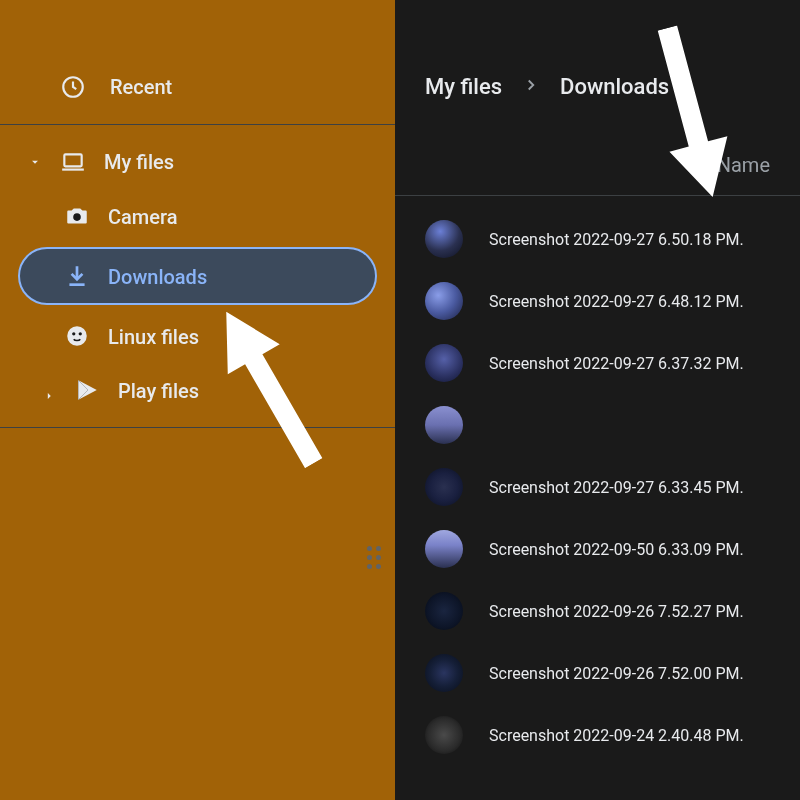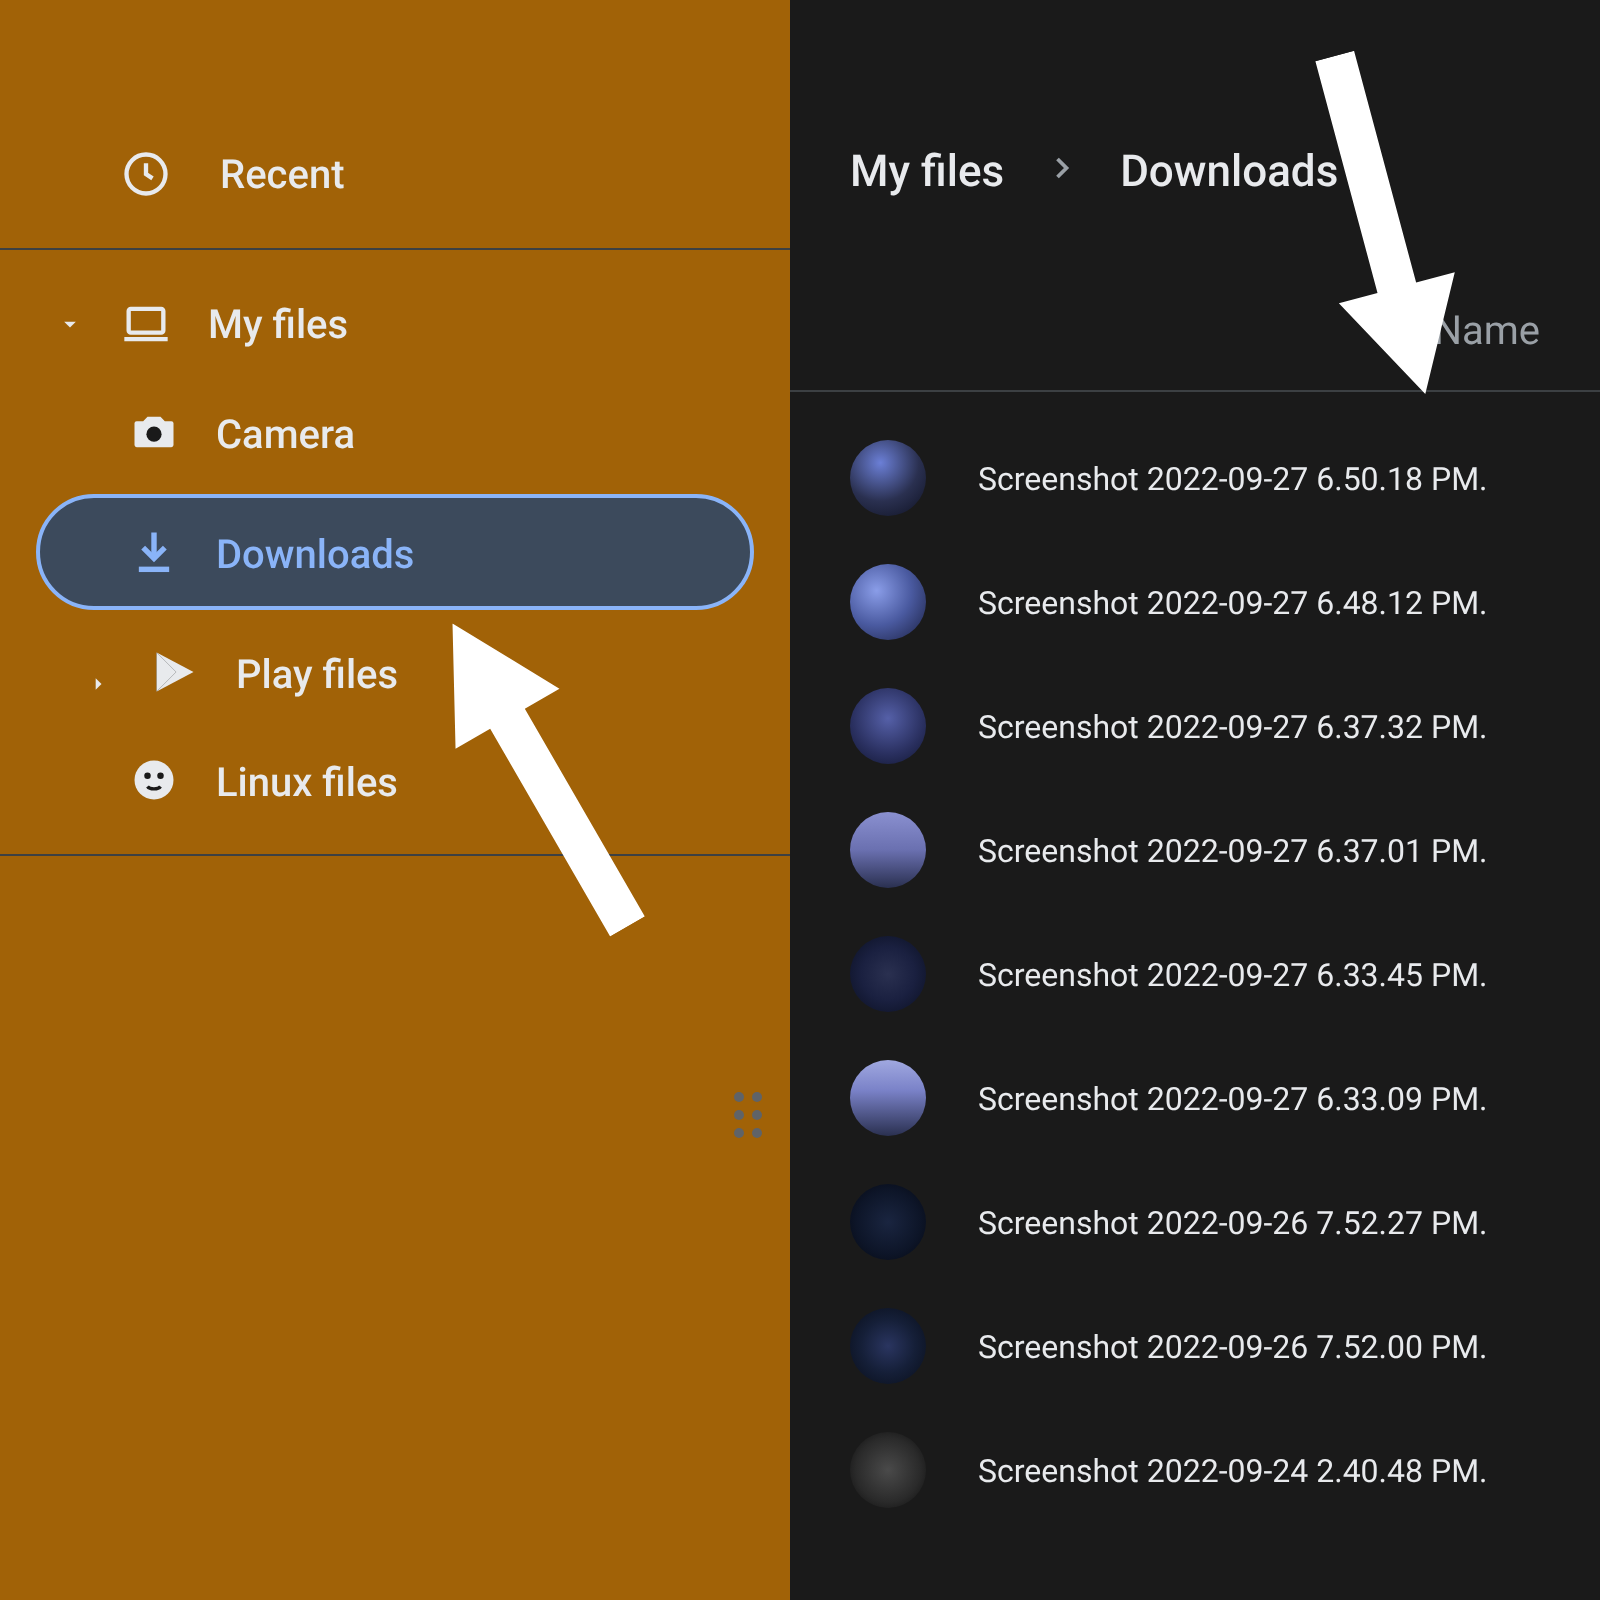--- a/index.html
+++ b/index.html
@@ -217,46 +217,46 @@
     <span class="icon">
       <svg viewBox="0 0 24 24" width="26" height="26" fill="none" stroke="#8ab4f8" stroke-width="2.5">
           <path d="M12 3v11"></path>
           <path d="M7 10l5 5 5-5"></path>
           <path d="M5 20h14"></path>
         </svg>
     </span>
     <span class="label">Downloads</span>
   </div>
 
-  <div class="sidebar-item child" style="padding-left:42px;">
-    <span class="expand-icon">
-      <svg viewBox="0 0 24 24" width="14" height="14" fill="#e8eaed">
-          <path d="M10 7l5 5-5 5z"></path>
-        </svg>
-    </span>
-    <span class="icon">
-      <svg viewBox="0 0 24 24" width="26" height="26" fill="#e8eaed">
-          <path d="M4 3l17 9L4 21V3z"></path>
-          <path d="M4 3l9 9-9 9" fill="#1a1a1a"></path>
-          <path d="M13 12L4 3v18l9-9z" fill="#e8eaed"></path>
-        </svg>
-    </span>
-    <span class="label">Play files</span>
-  </div>
-
   <div class="sidebar-item child">
     <span class="icon">
       <svg viewBox="0 0 24 24" width="26" height="26" fill="#e8eaed">
           <circle cx="12" cy="12" r="9"></circle>
           <circle cx="9" cy="10" r="1.5" fill="#1a1a1a"></circle>
           <circle cx="15" cy="10" r="1.5" fill="#1a1a1a"></circle>
           <path d="M9 15c1 1.5 5 1.5 6 0" stroke="#1a1a1a" stroke-width="1.5" fill="none"></path>
         </svg>
     </span>
     <span class="label">Linux files</span>
+  </div>
+
+  <div class="sidebar-item child" style="padding-left:42px;">
+    <span class="expand-icon">
+      <svg viewBox="0 0 24 24" width="14" height="14" fill="#e8eaed">
+          <path d="M10 7l5 5-5 5z"></path>
+        </svg>
+    </span>
+    <span class="icon">
+      <svg viewBox="0 0 24 24" width="26" height="26" fill="#e8eaed">
+          <path d="M4 3l17 9L4 21V3z"></path>
+          <path d="M4 3l9 9-9 9" fill="#1a1a1a"></path>
+          <path d="M13 12L4 3v18l9-9z" fill="#e8eaed"></path>
+        </svg>
+    </span>
+    <span class="label">Play files</span>
   </div>
 
   <div class="divider"></div>
 
 
   <div class="drag-handle">
     <span></span>
       <span></span>
       <span></span>
       <span></span>
@@ -286,29 +286,28 @@
   <div class="file-row">
     <div class="thumb t2"></div>
     <span class="file-name">Screenshot 2022-09-27 6.48.12 PM.</span>
   </div>
   <div class="file-row">
     <div class="thumb t3"></div>
     <span class="file-name">Screenshot 2022-09-27 6.37.32 PM.</span>
   </div>
   <div class="file-row">
     <div class="thumb t4"></div>
-    <span class="file-name">Screenshot 2022-09-27 6.37.01 PM.</span>
   </div>
   <div class="file-row">
     <div class="thumb t6"></div>
     <span class="file-name">Screenshot 2022-09-27 6.33.45 PM.</span>
   </div>
   <div class="file-row">
     <div class="thumb t7"></div>
-    <span class="file-name">Screenshot 2022-09-27 6.33.09 PM.</span>
+    <span class="file-name">Screenshot 2022-09-50 6.33.09 PM.</span>
   </div>
   <div class="file-row">
     <div class="thumb t8"></div>
     <span class="file-name">Screenshot 2022-09-26 7.52.27 PM.</span>
   </div>
   <div class="file-row">
     <div class="thumb t9"></div>
     <span class="file-name">Screenshot 2022-09-26 7.52.00 PM.</span>
   </div>
   <div class="file-row">

